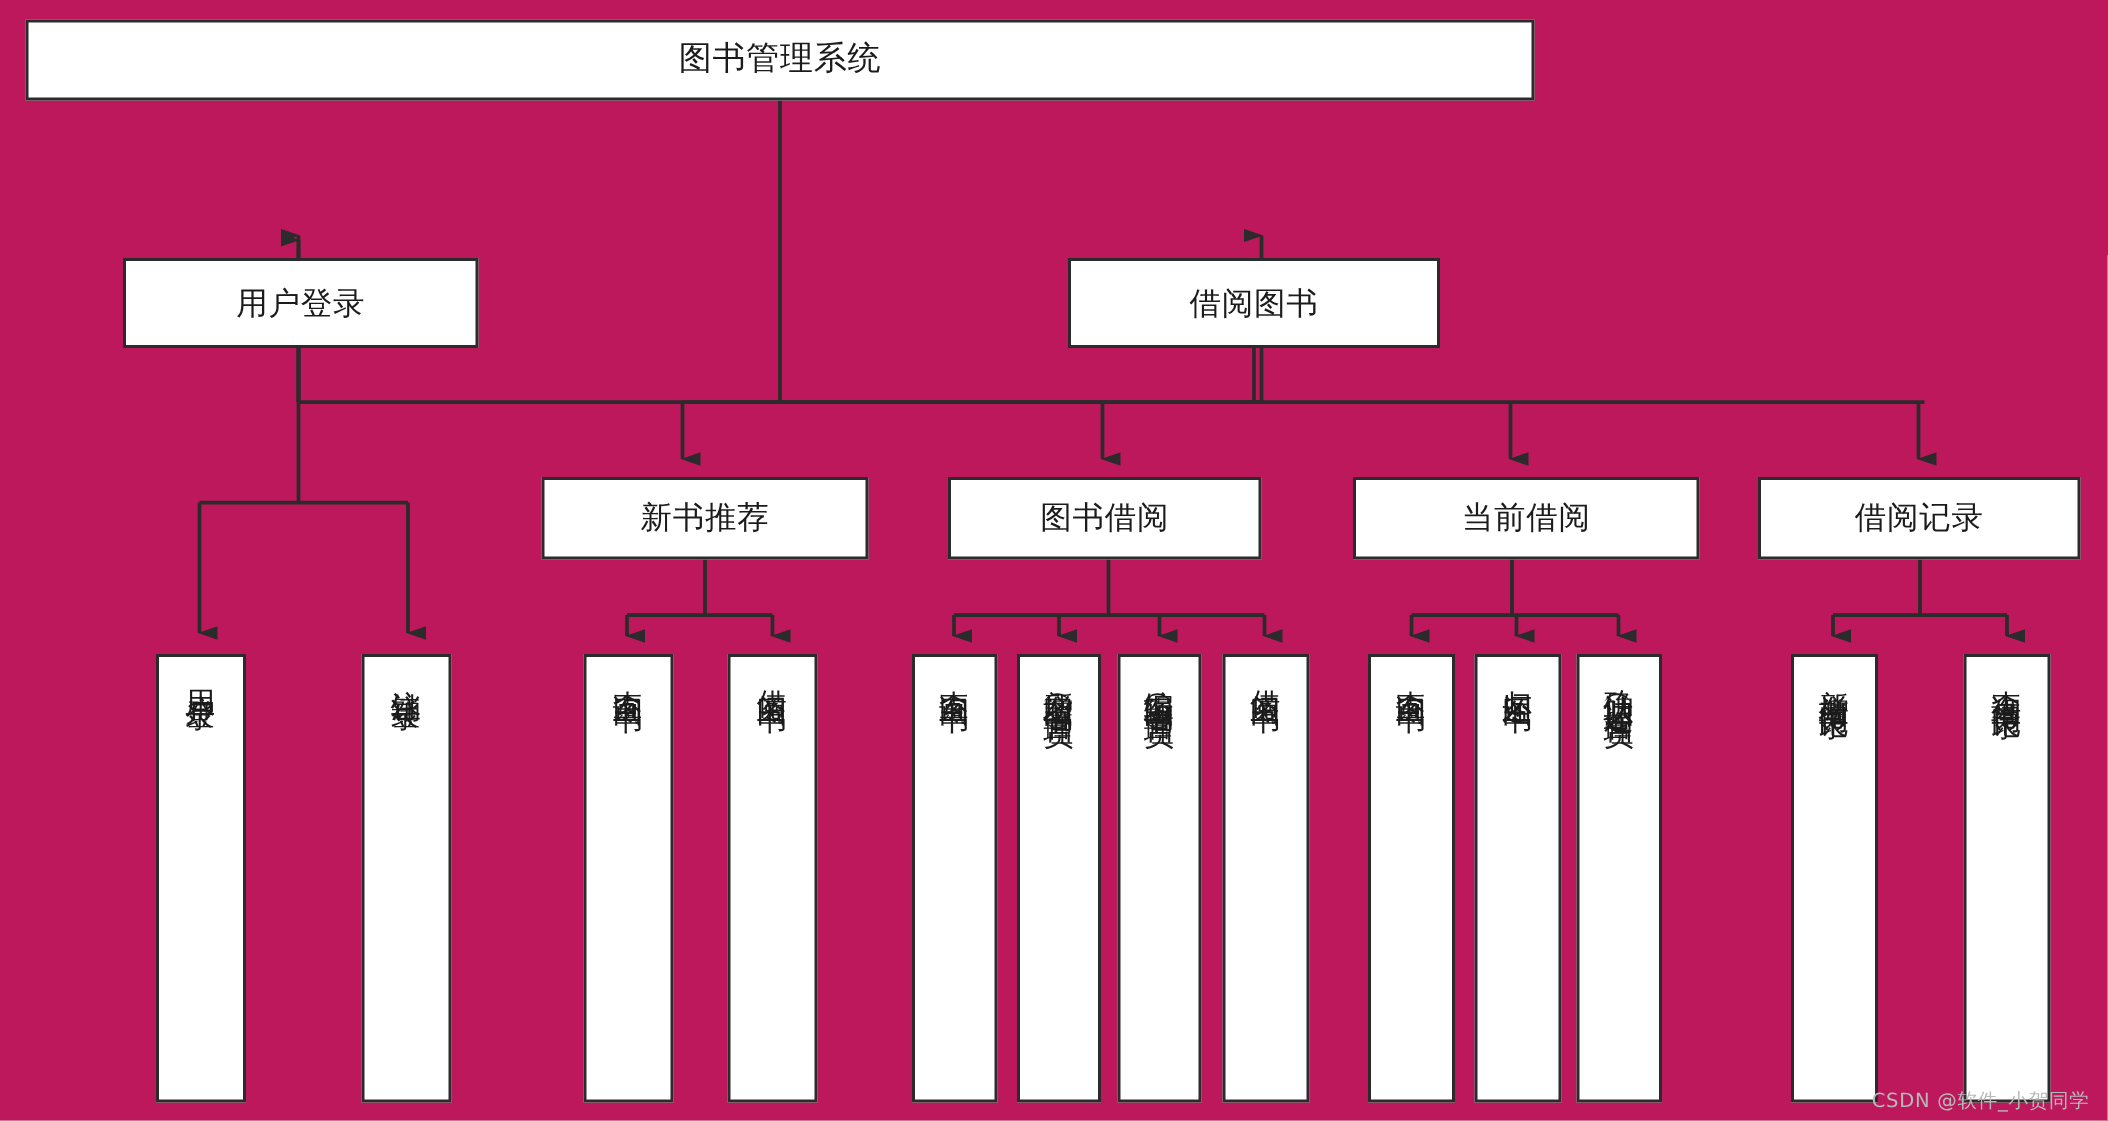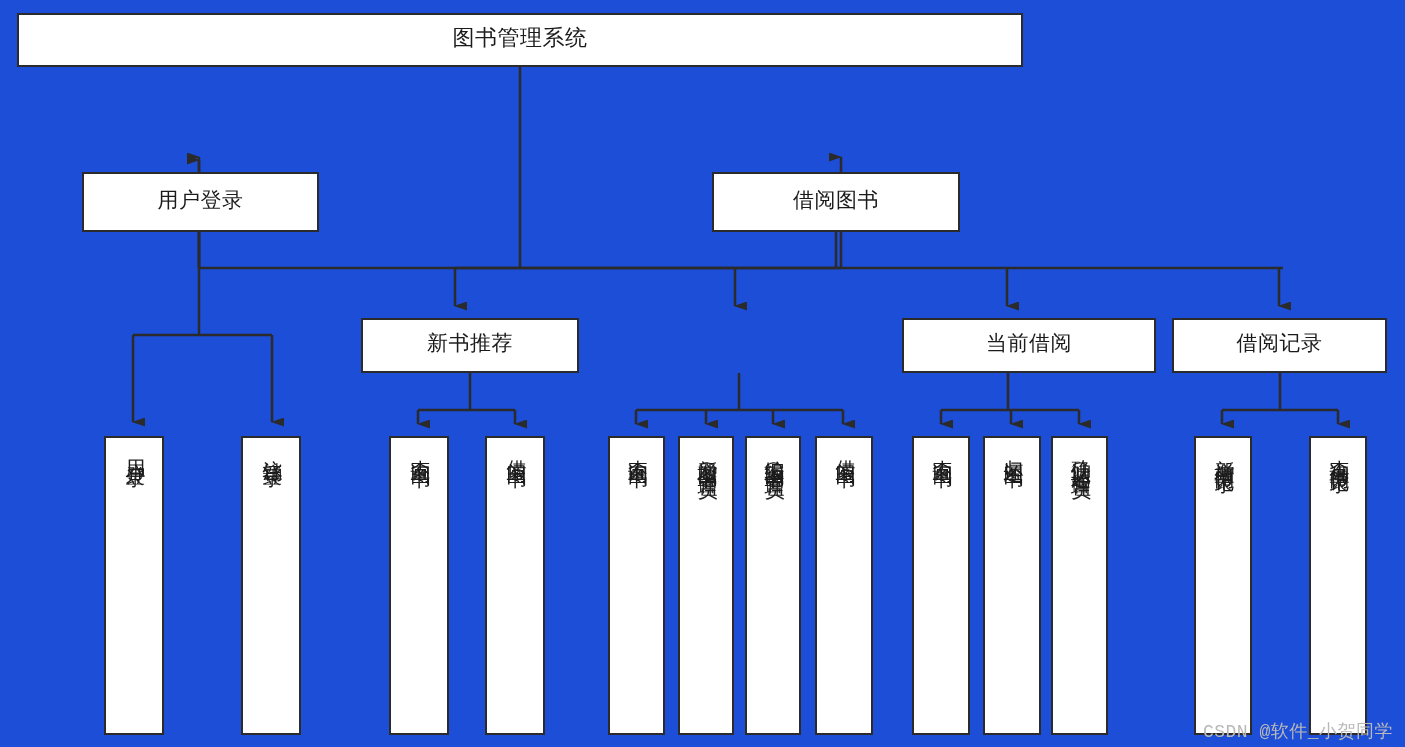--- a/index.html
+++ b/index.html
@@ -10,22 +10,21 @@
   body {
     width: 1405px;
     height: 747px;
     font-family: "DejaVu Sans", "Liberation Sans", sans-serif;
     overflow: hidden;
   }
   #diagram-root {
     position: relative;
     width: 1405px;
     height: 747px;
-    background: #1d4ed8;
-    font-family: Liberation Mono, monospace;
+    background: #be185d;
   }
   svg.layer {
     position: absolute;
     left: 0;
     top: 0;
     width: 1405px;
     height: 747px;
   }
   .node-box {
     position: absolute;
@@ -55,21 +54,21 @@
     letter-spacing: 3px;
     font-size: 20px;
     line-height: 1;
     max-height: 100%;
   }
   .node-box.root .node-label { font-size: 22px; }
   .watermark {
     position: absolute;
     right: 12px;
     bottom: 4px;
-    font-size: 18px;
+    font-size: 13px;
     color: #b9b9b9;
     white-space: nowrap;
     letter-spacing: 0.5px;
   }
 </style>
 </head>
 <body>
 
 <div id="diagram-root">
 
@@ -145,21 +144,24 @@
   <div class="node-box" style="left:82px; top:172px; width:237px; height:60px;">
     <span class="node-label">用户登录</span>
   </div>
   <div class="node-box" style="left:712px; top:172px; width:248px; height:60px;">
     <span class="node-label">借阅图书</span>
   </div>
 
   <div class="node-box" style="left:361px; top:318px; width:218px; height:55px;">
     <span class="node-label">新书推荐</span>
   </div>
-  <div class="node-box" style="left:902px; top:318px; width:254px; height:55px;">
+  <div class="node-box" style="left:632px; top:318px; width:209px; height:55px;">
+    <span class="node-label">图书借阅</span>
+  </div>
+  <div class="node-box" style="left:902px; top:318px; width:231px; height:55px;">
     <span class="node-label">当前借阅</span>
   </div>
   <div class="node-box" style="left:1172px; top:318px; width:215px; height:55px;text-align:right;">
     <span class="node-label">借阅记录</span>
   </div>
 
   <div class="node-box vertical" style="left:104px; top:436px; width:60px; height:299px;">
     <span class="node-label">用户登录</span>
   </div>
   <div class="node-box vertical" style="left:241px; top:436px; width:60px; height:299px;">

